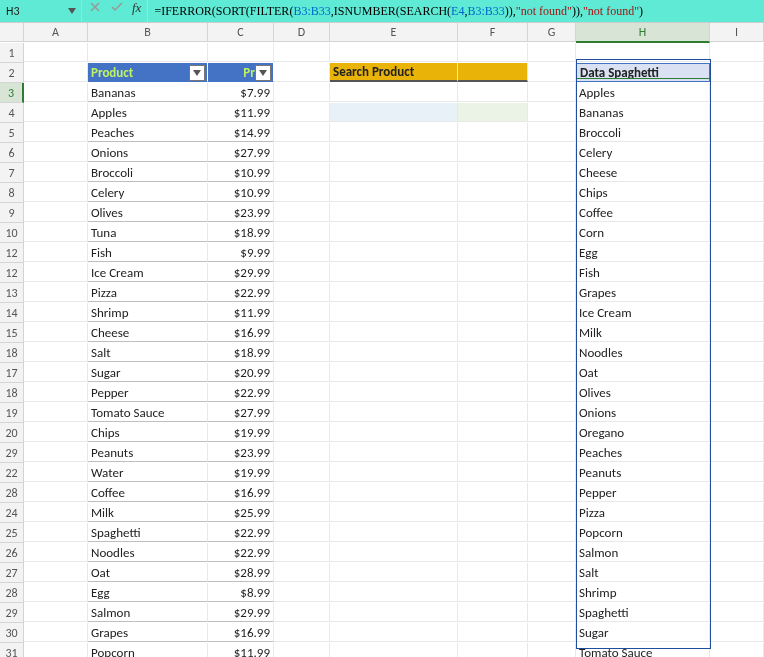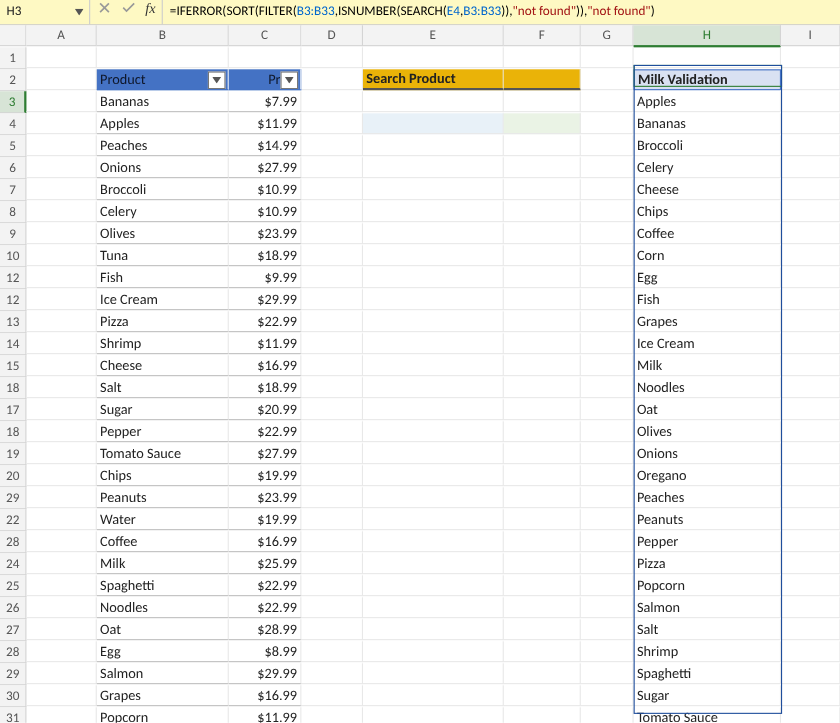--- a/index.html
+++ b/index.html
@@ -15,21 +15,21 @@
     width: 764px;
     height: 657px;
     position: relative;
     overflow: hidden;
   }
   .formula-bar {
     display: flex;
     align-items: center;
     height: 22px;
     border-bottom: 1px solid #ccc;
-    background: #fef9c3;
+    background: #5eead4;
     font-size: 12px;
   }
   .name-box {
     display: flex;
     align-items: center;
     width: 82px;
     height: 22px;
     border-right: 1px solid #ccc;
     padding: 0 4px 0 6px;
     box-sizing: border-box;
@@ -49,20 +49,21 @@
     color: #777;
   }
   .fb-icons .ic { width:14px; height:14px; display:flex; align-items:center; justify-content:center; }
   .fb-icons .fx { font-style: italic; font-family: 'Times New Roman', serif; color:#333; font-size: 13px; }
   .formula-input {
     flex: 1;
     padding: 0 6px;
     font-size: 12px;
     white-space: nowrap;
     overflow: hidden;
+    font-family: Liberation Serif, serif;
   }
   .formula-input .tok-ref { color: #0066cc; }
   .formula-input .tok-str { color: #a31515; }
   .formula-input .tok-fn,
   .formula-input .tok-op { color: #000; }
   .sheet {
     display: grid;
     grid-template-columns: 24px 64px 120px 66px 56px 128px 70px 48px 134px 54px;
   }
   .hdr-corner, .col-hdr, .row-hdr {
@@ -88,22 +89,22 @@
     padding: 0 3px;
     display: flex;
     align-items: center;
     overflow: hidden;
     white-space: nowrap;
   }
   .num { justify-content: flex-end; }
   
   .thdr {
     background: #4472C4;
-    color: #0f172a;
-    font-weight: normal;
+    color: #bef264;
+    font-weight: bold;
     border-right: 1px solid #fff;
     border-bottom: 1px solid #4472C4;
     position: relative;
   }
   .thdr .filter-btn {
     position: absolute;
     right: 2px;
     top: 2px;
     width: 14px;
     height: 14px;
@@ -207,21 +208,21 @@
         </span></div>
       <div class="cell thdr num">Price<span class="filter-btn">
           <svg width="8" height="6" viewBox="0 0 8 6">
             <path d="M0 0 L8 0 L4 6 Z" fill="#555"></path>
           </svg>
         </span></div>
       <div class="cell"></div>
       <div class="cell sp-hdr">Search Product</div>
       <div class="cell sp-hdr"></div>
       <div class="cell"></div>
-      <div class="cell dv-hdr">Milk Validation</div>
+      <div class="cell dv-hdr">Data Spaghetti</div>
       <div class="cell"></div>
       <div class="row-hdr sel">3</div>
       <div class="cell"></div>
       <div class="cell bcell">Bananas</div>
       <div class="cell bcell num">$7.99</div>
       <div class="cell"></div>
       <div class="cell"></div>
       <div class="cell"></div>
       <div class="cell"></div>
       <div class="cell">Apples</div>

